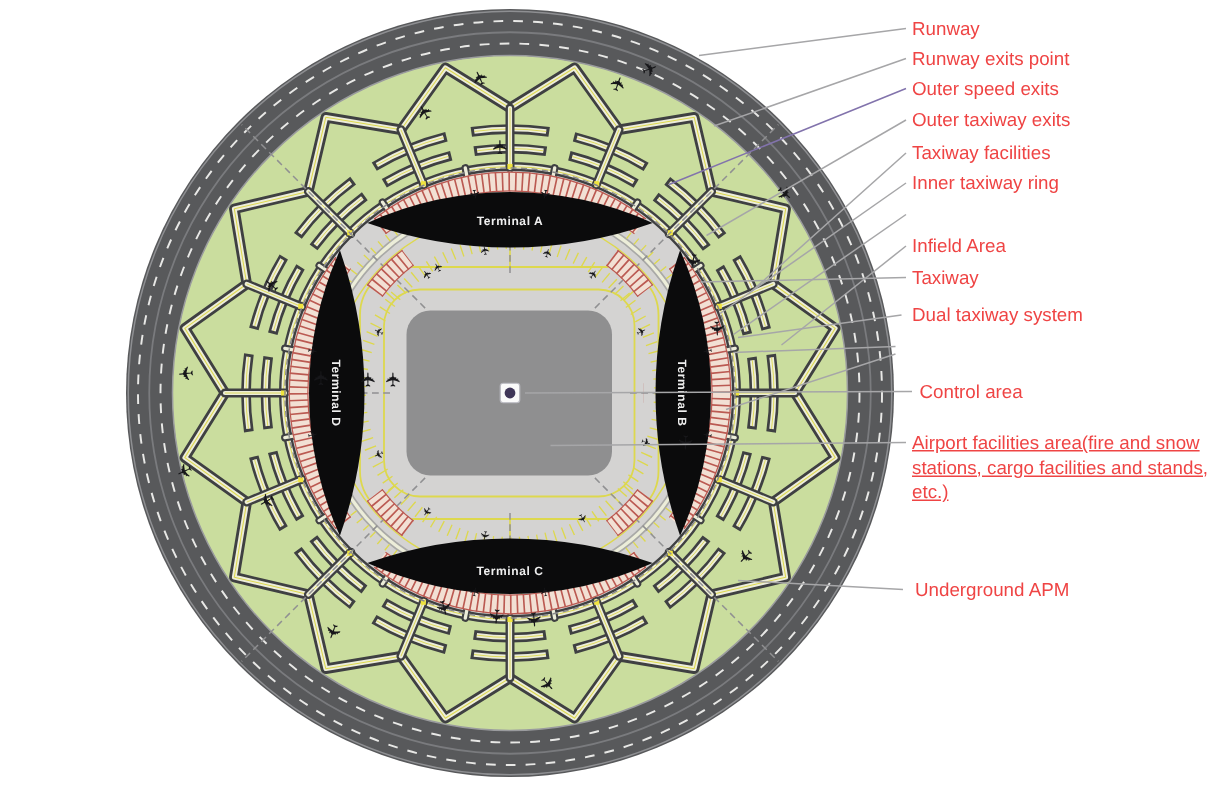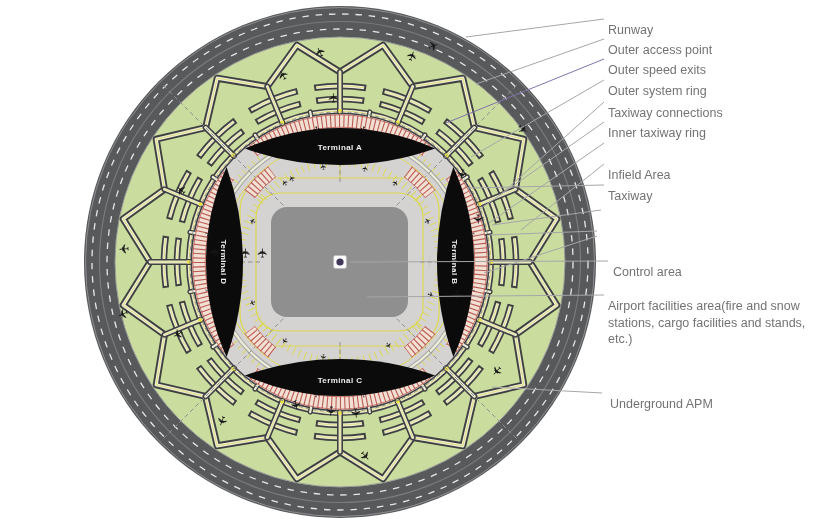--- a/index.html
+++ b/index.html
@@ -1,21 +1,21 @@
 <!DOCTYPE html>
 <html><head>
 <meta charset="utf-8">
 <style>
   html,body{margin:0;padding:0;background:#fff;}
   .canvas{position:relative;width:818px;height:525px;background:#fff;overflow:hidden;
           font-family:"Liberation Sans",sans-serif;}
   svg{position:absolute;left:0;top:0;}
-  .lbl{position:absolute;left:608px;font-size:12.5px;line-height:16.5px;color:#737373;
-       white-space:nowrap;margin-top:11px;}
-  .lbl.wrap{white-space:normal;width:200px;}
+  .lbl{position:absolute;left:608px;font-size:12.5px;line-height:16.5px;color:#ef4444;
+       white-space:nowrap;}
+  .lbl.wrap{white-space:normal;width:200px;text-decoration:underline;}
   .leader{stroke:#a6a6a8;stroke-width:1;fill:none;}
   .leader-purple{stroke:#8273ac;}
   .tlabel{fill:#efefef;font-size:8px;font-weight:bold;text-anchor:middle;
           letter-spacing:.4px;font-family:"Liberation Sans",sans-serif;}
 </style>
 </head>
 <body>
 
 <div class="canvas">
 
@@ -201,23 +201,24 @@
       <line class="leader" x1="601" y1="210" x2="492" y2="225"></line>
       <line class="leader" x1="597" y1="231" x2="489" y2="235"></line>
       <line class="leader" x1="597" y1="236" x2="484" y2="273"></line>
       <line class="leader" x1="608" y1="261" x2="350" y2="262"></line>
       <line class="leader" x1="604" y1="295" x2="367" y2="297"></line>
       <line class="leader" x1="602" y1="393" x2="492" y2="387"></line>
     </g>
   </svg>
 
   <div class="lbl" style="top:11px">Runway</div>
-  <div class="lbl" style="top:31px">Outer access point</div>
+  <div class="lbl" style="top:31px">Runway exits point</div>
   <div class="lbl" style="top:51px">Outer speed exits</div>
-  <div class="lbl" style="top:72px">Outer system ring</div>
-  <div class="lbl" style="top:94px">Taxiway connections</div>
+  <div class="lbl" style="top:72px">Outer taxiway exits</div>
+  <div class="lbl" style="top:94px">Taxiway facilities</div>
   <div class="lbl" style="top:114px">Inner taxiway ring</div>
   <div class="lbl" style="top:156px">Infield Area</div>
   <div class="lbl" style="top:177px">Taxiway</div>
+  <div class="lbl" style="top:202px">Dual taxiway system</div>
   <div class="lbl" style="top:253px;left:613px">Control area</div>
   <div class="lbl wrap" style="top:287px">Airport facilities area(fire and snow stations, cargo facilities and stands, etc.)</div>
   <div class="lbl" style="top:385px;left:610px">Underground APM</div>
 </div>
 
 </body></html>

